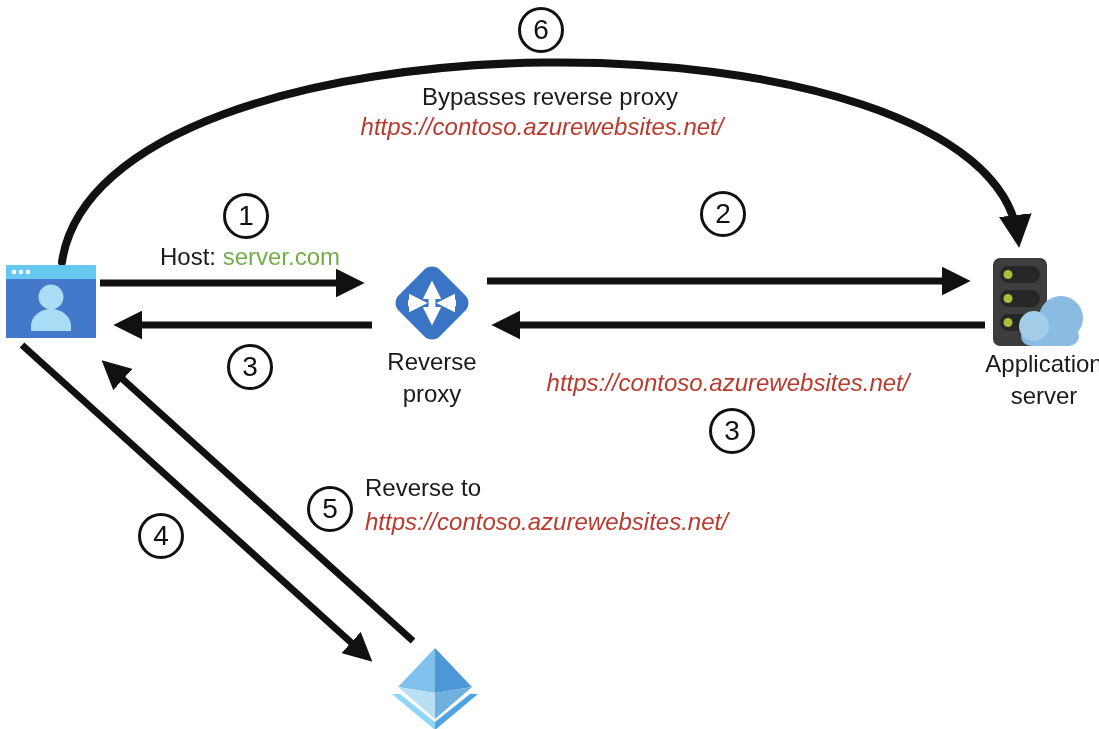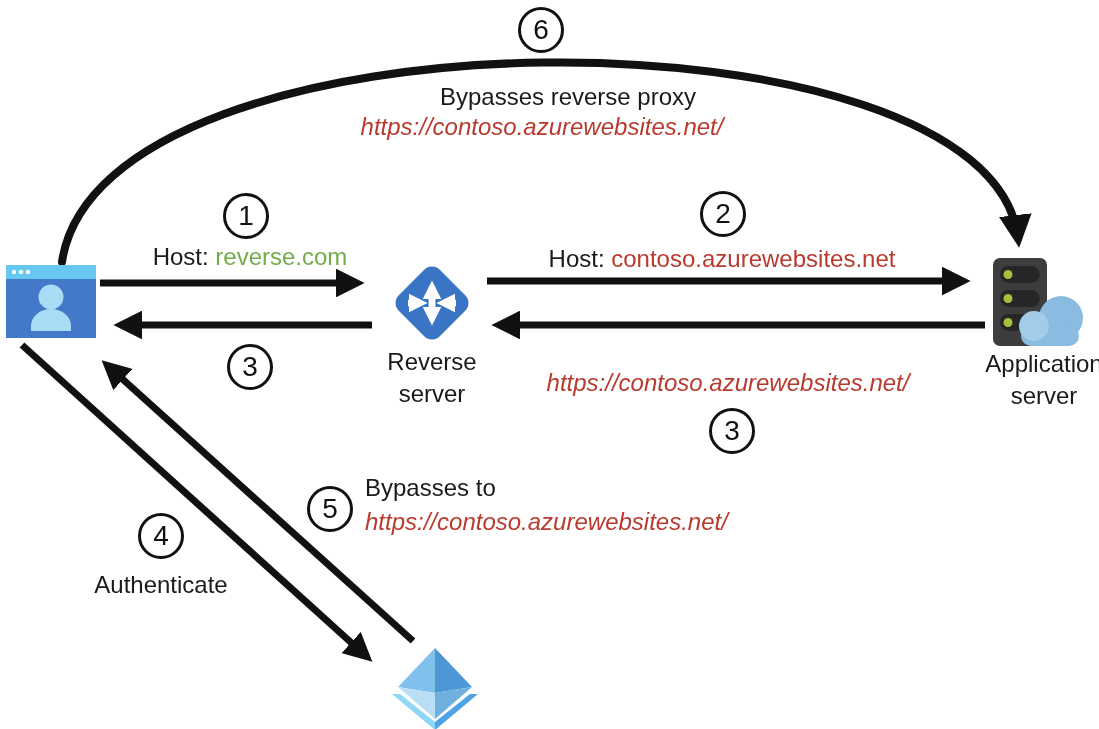--- a/index.html
+++ b/index.html
@@ -128,34 +128,30 @@
   <div class="badge" style="left:138px;top:513px;">
     <span>4</span>
   </div>
   <div class="badge" style="left:307px;top:486px;">
     <span>5</span>
   </div>
   <div class="badge" style="left:518px;top:7px;">
     <span>6</span>
   </div>
 
-  <div class="lbl center" style="left:568px;top:82px;text-align:right;">Bypasses reverse proxy</div>
+  <div class="lbl center" style="left:550px;top:82px;text-align:right;">Bypasses reverse proxy</div>
   <div class="lbl center red" style="left:542px;top:112px;">https://contoso.azurewebsites.net/</div>
 
   <div class="lbl center" style="left:250px;top:242px;">
-    <span>Host: </span><span class="green">reverse.com</span>
+    <span>Host: </span><span class="green">server.com</span>
   </div>
 
-  <div class="lbl center" style="left:722px;top:244px;">
-    <span>Host: </span><span class="red">contoso.azurewebsites.net</span>
-  </div>
 
   <div class="lbl center red" style="left:728px;top:368px;">https://contoso.azurewebsites.net/</div>
 
-  <div class="lbl" style="left:365px;top:473px;">Bypasses to</div>
+  <div class="lbl" style="left:365px;top:473px;">Reverse to</div>
   <div class="lbl red" style="left:365px;top:507px;">https://contoso.azurewebsites.net/</div>
 
-  <div class="lbl center" style="left:161px;top:570px;">Authenticate</div>
 
-  <div class="node-label" style="left:432px;top:346px;width:120px;">Reverse server</div>
+  <div class="node-label" style="left:432px;top:346px;width:120px;">Reverse proxy</div>
   <div class="node-label" style="left:1044px;top:348px;width:140px;">Application server</div>
 
 </div>
 
 </body></html>

